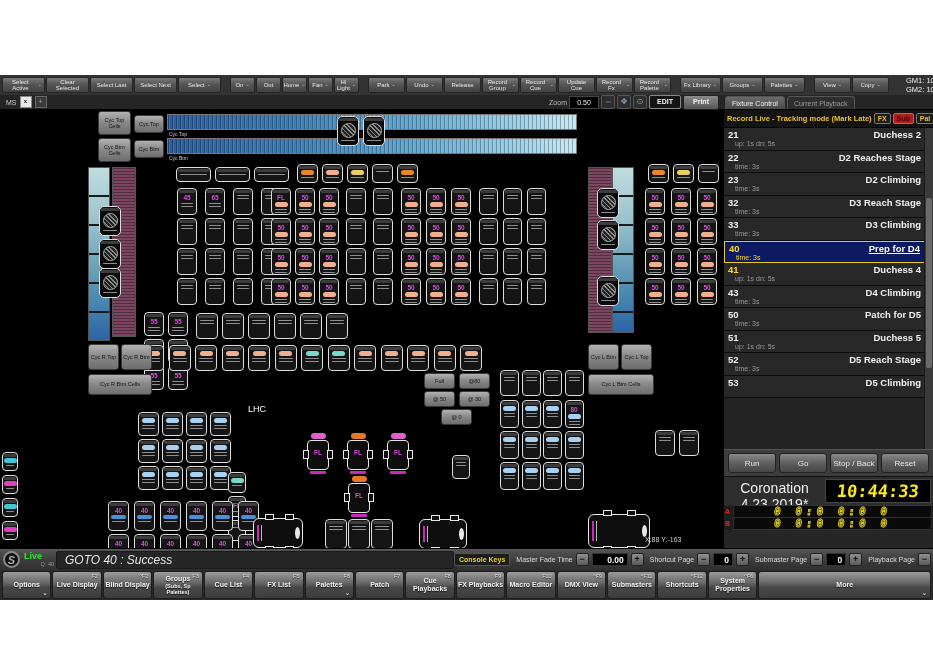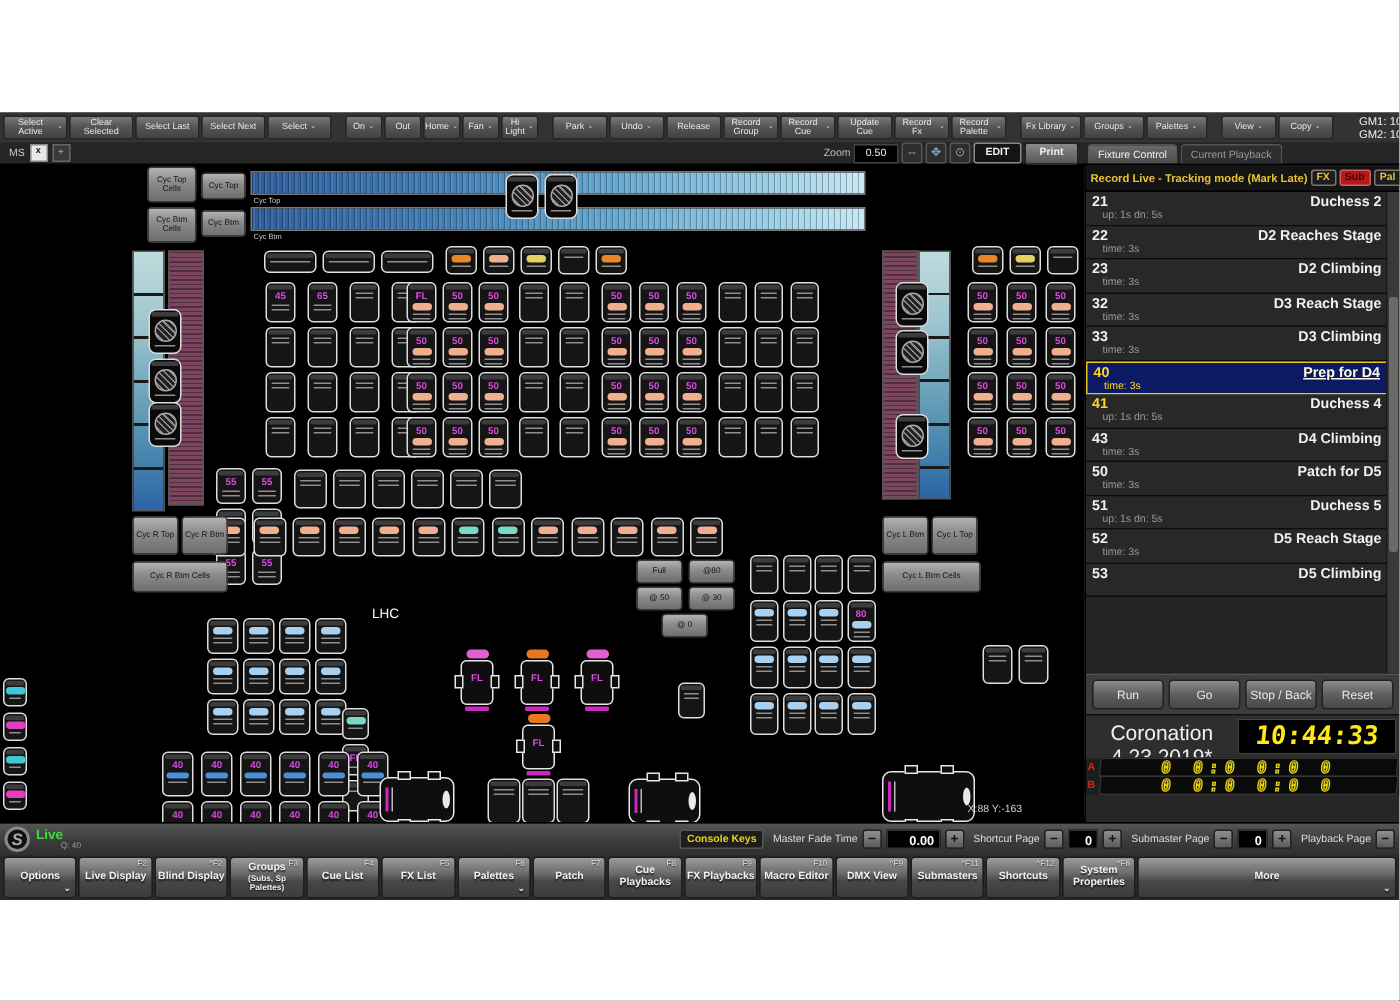--- a/index.html
+++ b/index.html
@@ -1486,20 +1486,21 @@
           </div>
         </div>
     </div>
 
     <div class="statusbar">
       <div class="logo">S</div>
       <div class="live-block">
         <div class="live">Live</div>
         <div class="liveq">Q: 40</div>
       </div>
+      <div class="msg">GOTO 40 : Success</div>
       <div class="sb-right" id="spinners">
         <span class="console-keys">Console Keys</span>
       <span class="sp-label">Master Fade Time</span>
           <div class="sp-btn">−</div>
           <div class="sp-val" style="width: 36px;">0.00</div>
           <div class="sp-btn">+</div>
           <span class="sp-label">Shortcut Page</span>
           <div class="sp-btn">−</div>
           <div class="sp-val" style="width: 20px;">0</div>
           <div class="sp-btn">+</div>

